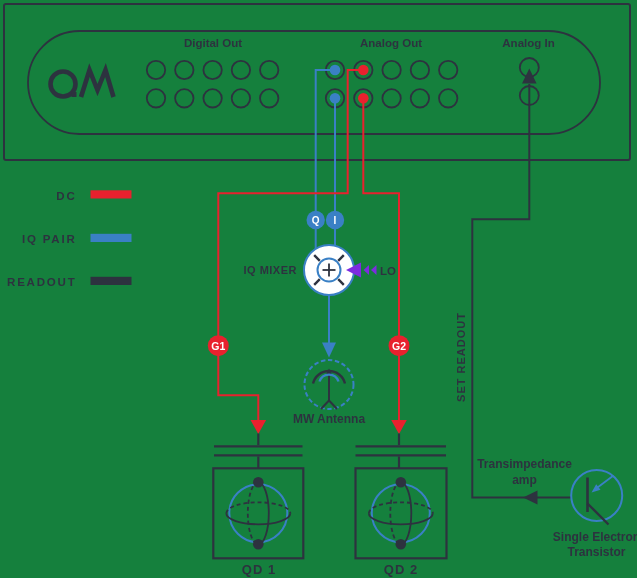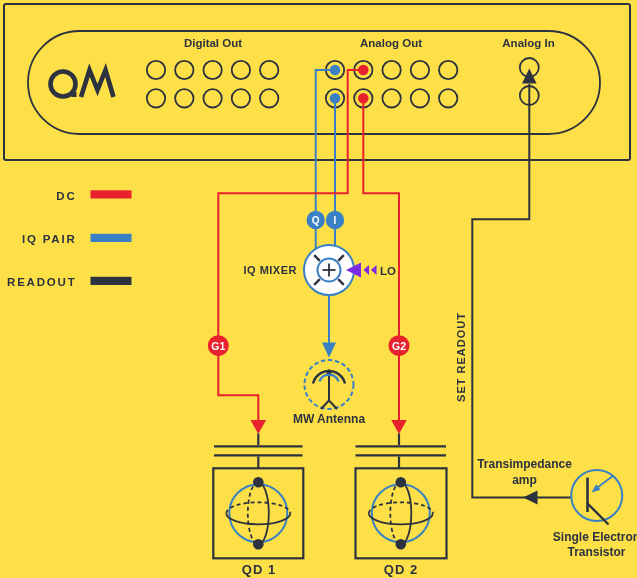--- a/index.html
+++ b/index.html
@@ -1,16 +1,16 @@
 <!DOCTYPE html>
 <html><head>
 <meta charset="utf-8">
 <style>
   html,body{margin:0;padding:0;background:#ffffff;}
-  #canvas{position:relative;width:637px;height:578px;background:#fde047;overflow:hidden;
+  #canvas{position:relative;width:637px;height:578px;background:#15803d;overflow:hidden;
           font-family:"Liberation Sans", sans-serif;}
   svg{position:absolute;left:0;top:0;}
   text{font-family:"Liberation Sans", sans-serif;}
 </style>
 </head>
 <body>
 
 <div id="canvas">
 <svg width="637" height="578" viewBox="0 0 637 578">
 

